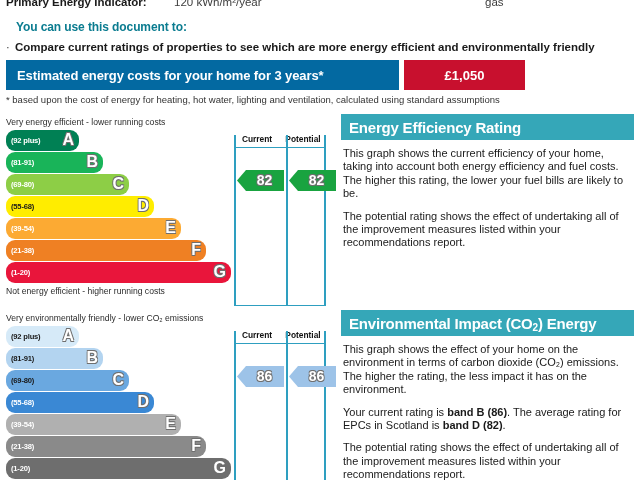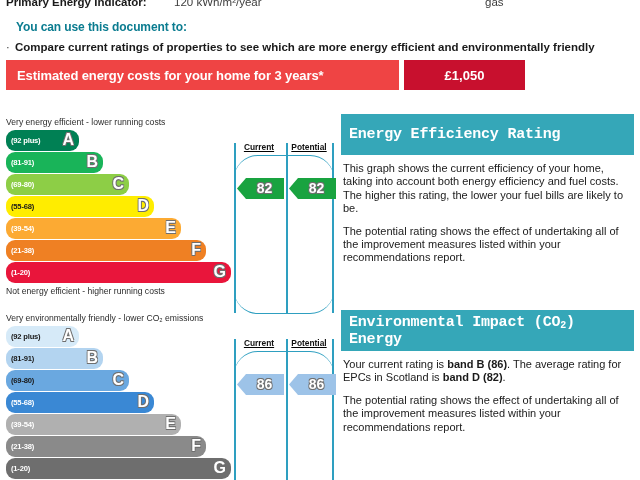--- a/index.html
+++ b/index.html
@@ -17,21 +17,21 @@
   .meta-fuel{position:absolute;left:479px;top:0;font-size:11.5px;color:#3c3c3c;white-space:nowrap;}
 
   
   .use-title{position:absolute;left:16px;top:20px;font-size:12px;font-weight:bold;color:#0b7c90;letter-spacing:-0.1px;}
   .bullet-row{position:absolute;left:6px;top:40px;width:630px;display:flex;align-items:flex-start;}
   .bullet-dot{width:9px;font-size:11px;color:#333;line-height:14px;}
   .bullet-text{font-size:11.5px;font-weight:bold;color:#1a1a1a;line-height:14px;white-space:nowrap;}
 
   
   .cost-banner{position:absolute;left:6px;top:60px;width:519px;height:30px;display:flex;}
-  .cost-label{flex:0 0 393px;background:#ef4444;color:#fff;font-size:13px;font-weight:bold;
+  .cost-label{flex:0 0 393px;background:#0369a1;color:#fff;font-size:13px;font-weight:bold;
               display:flex;align-items:center;padding-left:11px;box-sizing:border-box;letter-spacing:-0.1px;}
   .cost-gap{flex:0 0 5px;background:#ffffff;}
   .cost-value{flex:1 1 auto;background:#c8102e;color:#fff;font-size:13px;font-weight:bold;
               display:flex;align-items:center;justify-content:center;}
   .cost-note{position:absolute;left:6px;top:94px;font-size:9.5px;color:#333;white-space:nowrap;}
 
   
   .graph{position:absolute;left:6px;}
   .graph.energy{top:116px;}
   .graph.enviro{top:312px;}
@@ -43,44 +43,44 @@
   .bars{position:relative;width:228px;}
   .bar{position:relative;height:20.5px;margin-bottom:1.5px;display:flex;align-items:center;
        box-sizing:border-box;border-radius:9px;}
   .bar .rng{position:absolute;left:5px;font-size:7.6px;font-weight:bold;color:#ffffff;letter-spacing:-0.2px;}
   .bar.lightband .rng{color:#1a1a1a;}
   .bar .letter{position:absolute;right:5px;font-size:16px;font-weight:bold;color:#ffffff;
                line-height:16px;
                text-shadow:-0.7px -0.7px 0 #6f6f6f, 0.7px -0.7px 0 #6f6f6f, -0.7px 0.7px 0 #6f6f6f, 0.7px 0.7px 0 #6f6f6f;}
 
   
-  .cols{position:absolute;left:228px;top:12px;width:100px;text-decoration:underline;}
+  .cols{position:absolute;left:228px;top:4px;width:92px;}
   .col-head{display:flex;height:13px;}
   .col-head div{flex:1 1 50%;text-align:center;font-size:8.4px;font-weight:bold;color:#111;}
-  .col-body{position:relative;height:157px;border-top:1.6px solid #2e9fc0;border-bottom:1.6px solid #2e9fc0;border-radius:24px;}
+  .col-body{position:relative;height:157px;border-top:1.6px solid #2e9fc0;border-bottom:1.6px solid #2e9fc0;}
   .vline{position:absolute;top:-13px;bottom:0;width:1.6px;background:#2e9fc0;}
   .vline.v0{left:0;}
   .vline.v1{left:52px;}
   .vline.v2{right:0;}
 
   .arrow{position:absolute;height:20.5px;width:47px;display:flex;align-items:center;
          justify-content:center;}
   .arrow .shape{position:absolute;inset:0;}
   .arrow .num{position:relative;font-size:14px;font-weight:bold;color:#fff;line-height:14px;
               padding-left:8px;
               text-shadow:-0.7px -0.7px 0 #6f6f6f, 0.7px -0.7px 0 #6f6f6f, -0.7px 0.7px 0 #6f6f6f, 0.7px 0.7px 0 #6f6f6f;}
   .arrow.cur{left:3px;}
   .arrow.pot{left:55px;}
 
   
   .panel{position:absolute;left:341px;width:293px;}
   .panel.energy{top:114px;}
   .panel.enviro{top:310px;}
-  .panel-head{background:#35a7b8;height:41px;display:flex;align-items:center;padding-left:8px;
-              box-sizing:border-box;font-family:Liberation Mono, monospace;}
+  .panel-head{background:#35a7b8;height:26px;display:flex;align-items:center;padding-left:8px;
+              box-sizing:border-box;}
   .panel-head span{color:#ffffff;font-size:15px;font-weight:bold;letter-spacing:-0.2px;}
   .panel-head sub{font-size:10px;vertical-align:baseline;position:relative;top:2px;}
   .panel-body{padding:7px 2px 0 2px;}
   .para{font-size:11px;color:#1a1a1a;line-height:13.4px;margin:0 0 9px 0;}
   .para b{font-weight:bold;}
 </style>
 </head>
 <body>
 
 <div class="page">
@@ -95,20 +95,21 @@
   <div class="bullet-row">
     <span class="bullet-dot">·</span>
     <span class="bullet-text">Compare current ratings of properties to see which are more energy efficient and environmentally friendly</span>
   </div>
 
   <div class="cost-banner">
     <div class="cost-label">Estimated energy costs for your home for 3 years*</div>
     <div class="cost-gap"></div>
     <div class="cost-value">£1,050</div>
   </div>
+  <div class="cost-note">* based upon the cost of energy for heating, hot water, lighting and ventilation, calculated using standard assumptions</div>
 
   <div class="graph energy">
     <div class="cap-top">Very energy efficient - lower running costs</div>
     <div style="position:relative;">
       <div class="bars">
           <div class="bar" style="width: 73px; background: rgb(0, 128, 84);">
             <span class="rng">(92 plus)</span>
             <span class="letter">A</span>
           </div>
           <div class="bar" style="width: 97px; background: rgb(25, 180, 89);">
@@ -230,20 +231,21 @@
       <p class="para">This graph shows the current efficiency of your home, taking into account both energy efficiency and fuel costs. The higher this rating, the lower your fuel bills are likely to be.</p>
       <p class="para">The potential rating shows the effect of undertaking all of the improvement measures listed within your recommendations report.</p>
     </div>
   </div>
 
   <div class="panel enviro">
     <div class="panel-head">
       <span><span>Environmental Impact (CO</span><sub>2</sub><span>) Energy</span></span>
     </div>
     <div class="panel-body">
+      <p class="para">This graph shows the effect of your home on the environment in terms of carbon dioxide (CO₂) emissions. The higher the rating, the less impact it has on the environment.</p>
       <p class="para">
         <span>Your current rating is </span><b>band B (86)</b><span>. The average rating for EPCs in Scotland is </span><b>band D (82)</b><span>.</span>
       </p>
       <p class="para">The potential rating shows the effect of undertaking all of the improvement measures listed within your recommendations report.</p>
     </div>
   </div>
 
 </div>
 
 </body></html>

